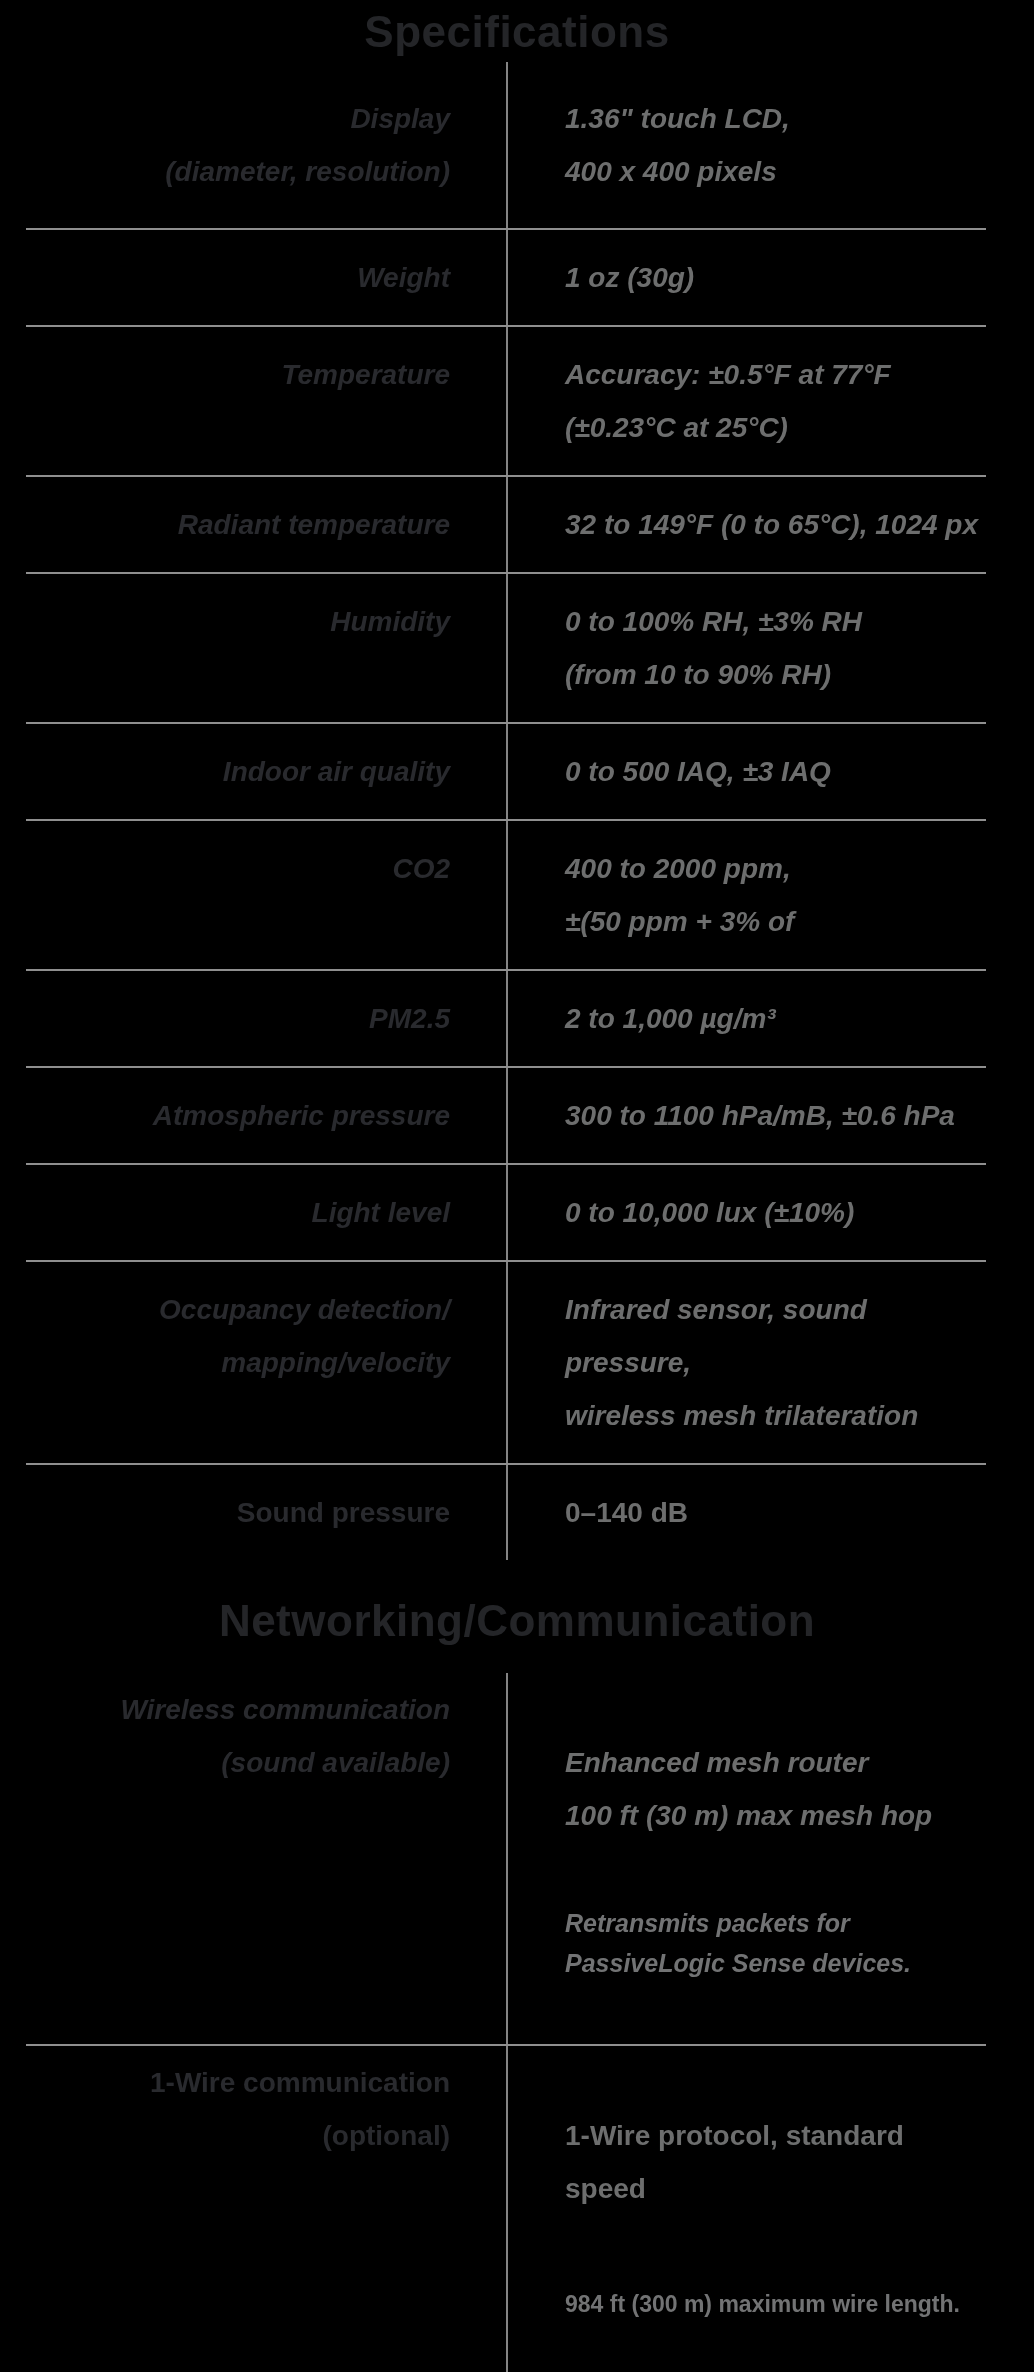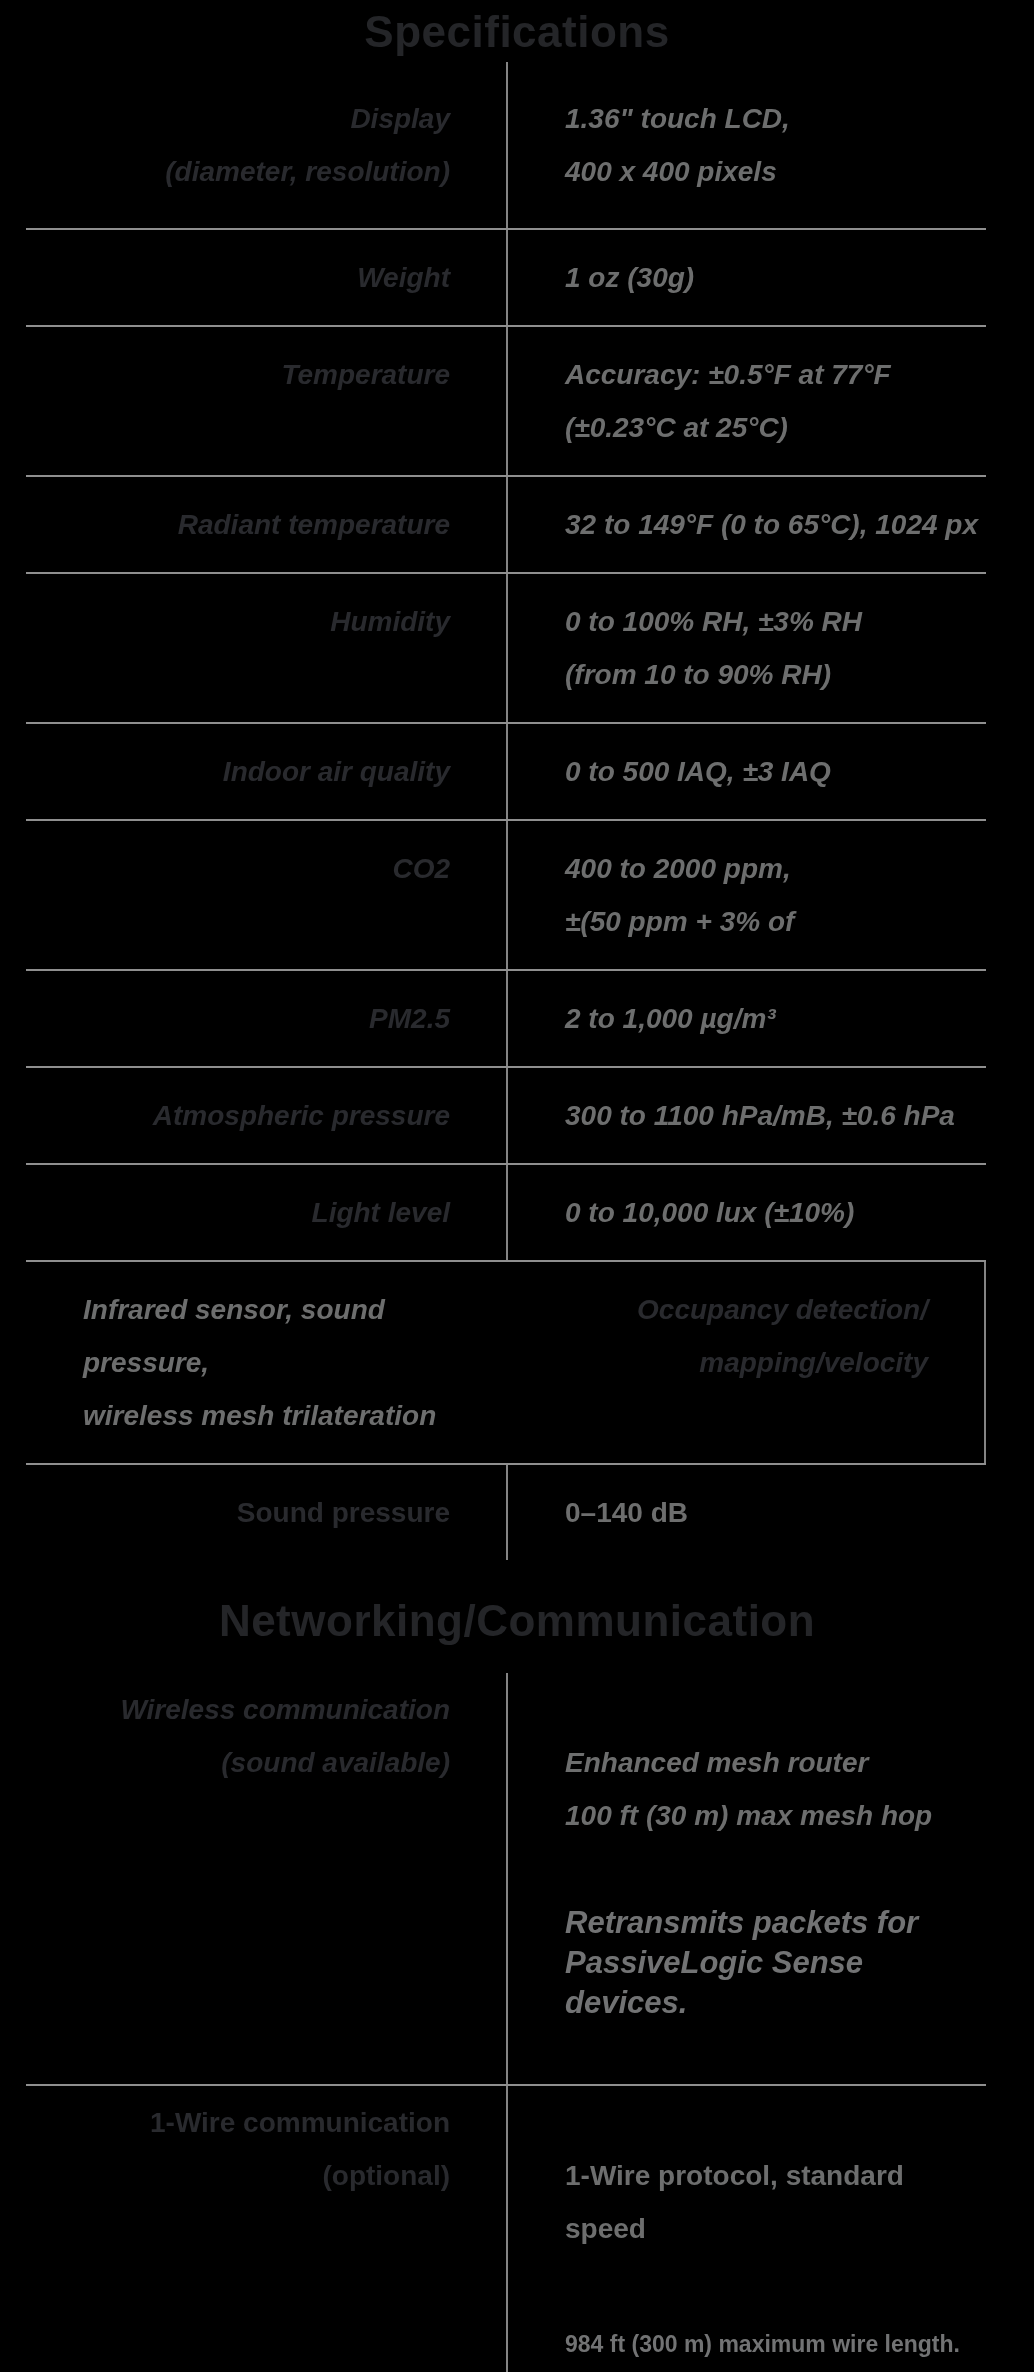--- a/index.html
+++ b/index.html
@@ -52,21 +52,21 @@
   .cell.value {
     flex: 1 1 auto;
     padding: 21px 0 21px 57px;
     color: #6d6e6e;
   }
   .row.tall .cell { padding-top: 30px; padding-bottom: 30px; }
 
   
   .row.net .cell { padding-top: 10px; padding-bottom: 8px; }
   .value-note {
-    font-size: 31px;
+    font-size: 25px;
     line-height: 40px;
     margin-top: 8px;
     color: #727374;
     white-space: pre-line;
   }
   .small-note {
     font-size: 23px;
     line-height: 40px;
     margin-top: 16px;
     color: #727374;
@@ -120,24 +120,24 @@
     </div>
     <div class="row rule">
       <div class="cell label">Atmospheric pressure</div>
       <div class="cell value">300 to 1100 hPa/mB, ±0.6 hPa</div>
     </div>
     <div class="row rule">
       <div class="cell label">Light level</div>
       <div class="cell value">0 to 10,000 lux (±10%)</div>
     </div>
     <div class="row rule">
+      <div class="cell label">Occupancy detection/
+mapping/velocity</div>
       <div class="cell value">Infrared sensor, sound pressure,
 wireless mesh trilateration</div>
-      <div class="cell label">Occupancy detection/
-mapping/velocity</div>
     </div>
     <div class="row">
       <div class="cell label">Sound pressure</div>
       <div class="cell value">0–140 dB</div>
     </div>
   </div>
 
   <h1 class="section-title title-net">Networking/Communication</h1>
 
   <div class="table">

